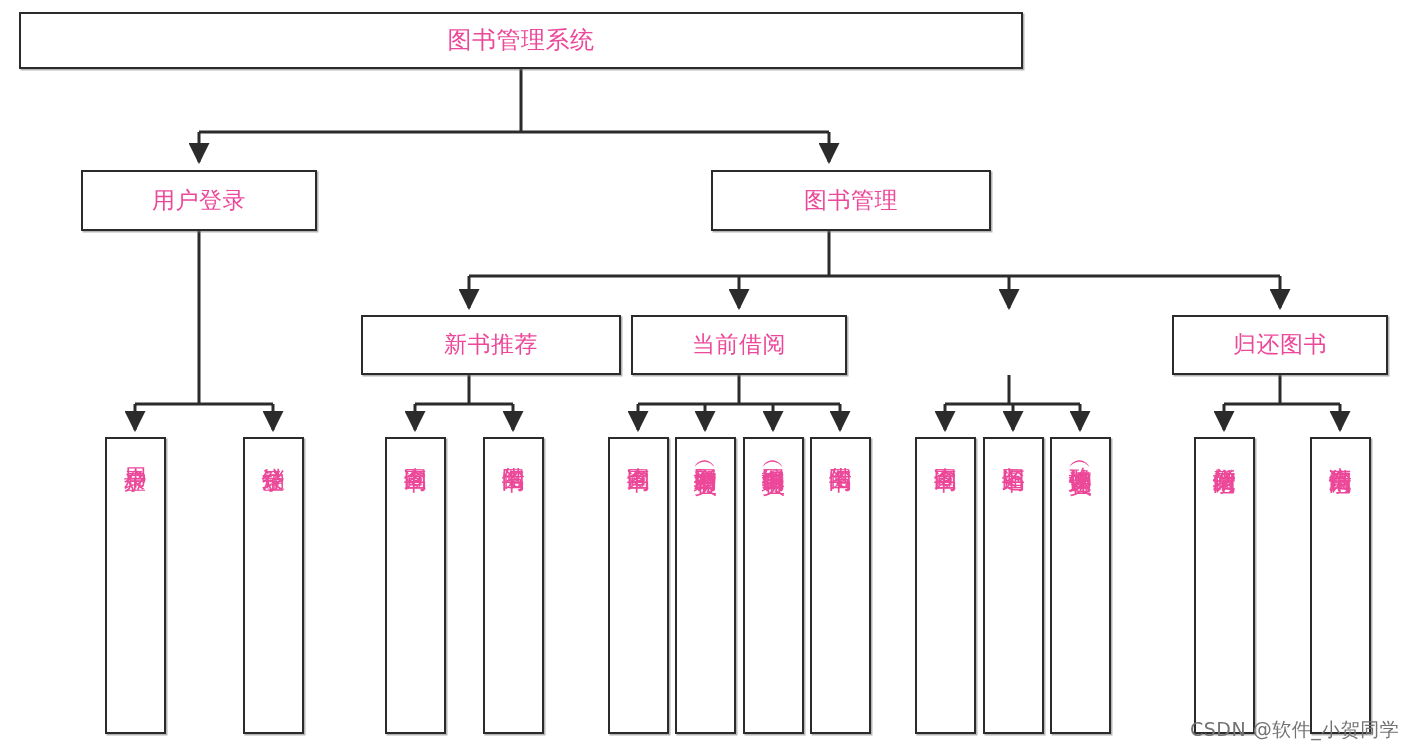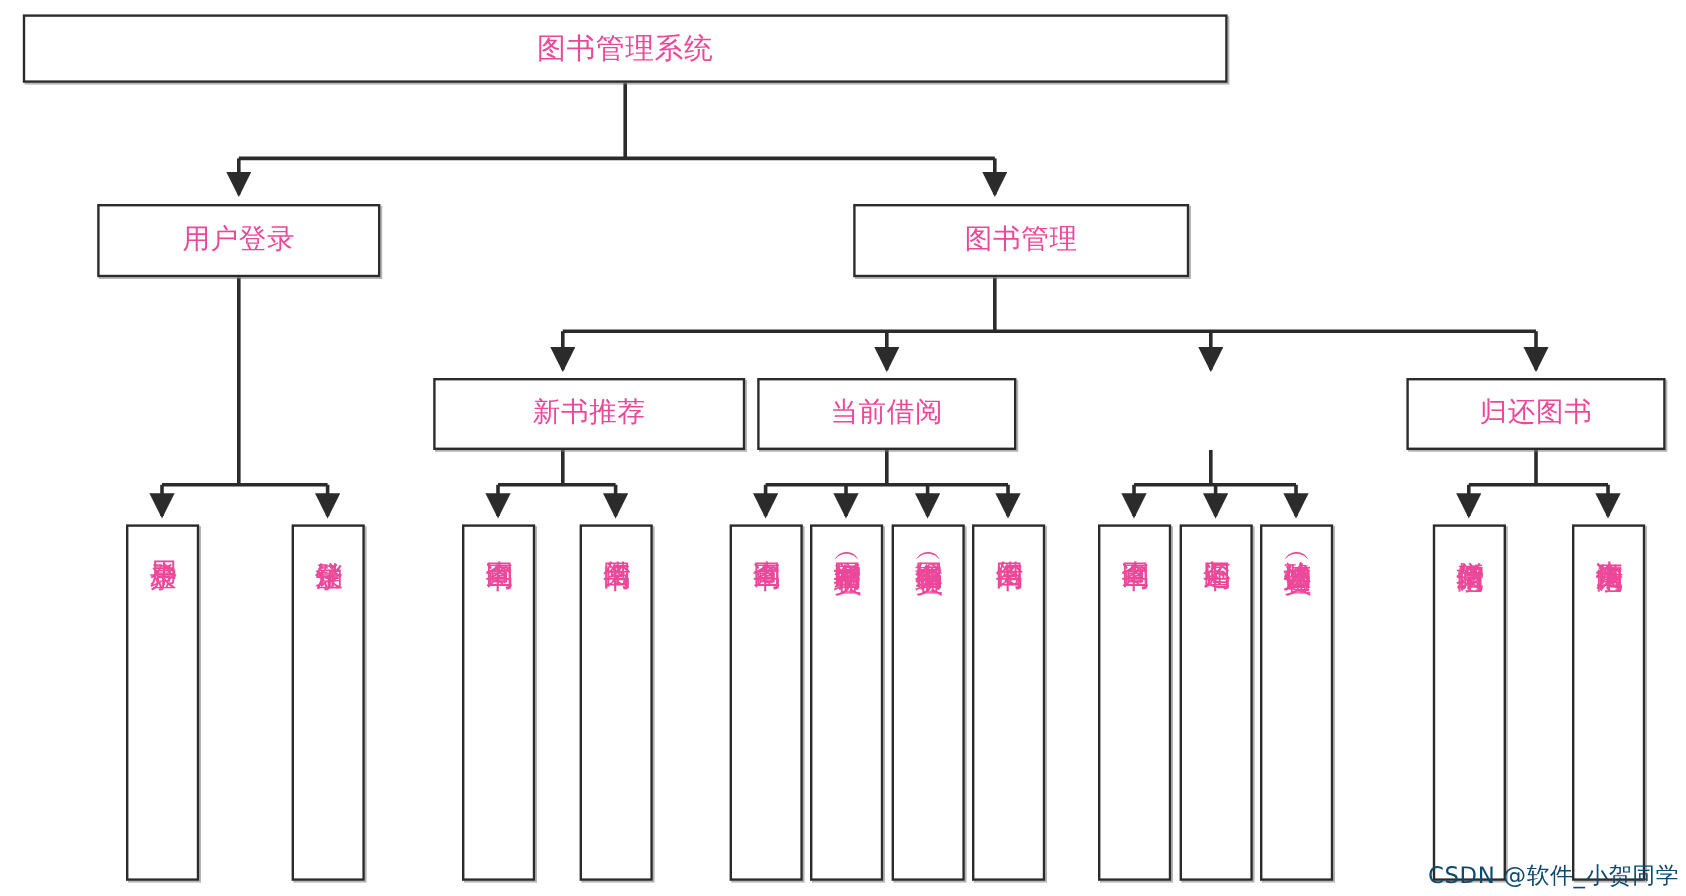--- a/index.html
+++ b/index.html
@@ -38,21 +38,21 @@
     writing-mode:vertical-rl;
     text-orientation:upright;
     font-size:23px;
     line-height:1.06;
     letter-spacing:1px;
     white-space:nowrap;
   }
   .watermark{
     position:absolute;
     font-size:19px;
-    color:#0c4a6e;
+    color:#737373;
     letter-spacing:.5px;
     white-space:nowrap;
     font-family:"DejaVu Sans","Liberation Sans",sans-serif;
   }
 </style>
 </head>
 <body>
 
 <div id="canvas">
 

